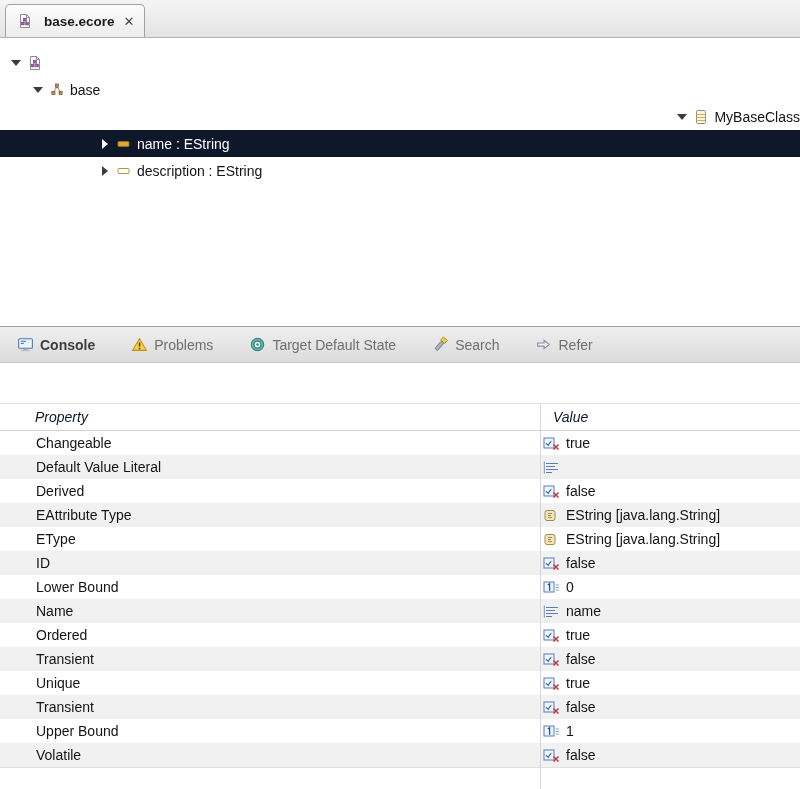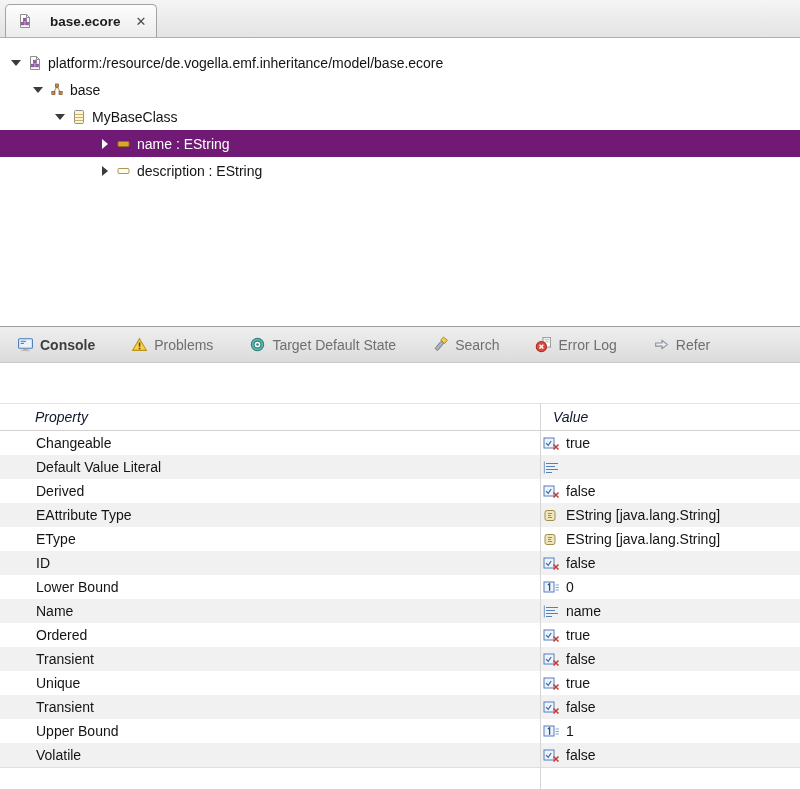--- a/index.html
+++ b/index.html
@@ -3,31 +3,31 @@
 <meta charset="utf-8">
 <title>base.ecore</title>
 <style>
   * { margin:0; padding:0; box-sizing:border-box; }
   html,body { width:800px; height:789px; }
   body { font-family:"Liberation Sans","DejaVu Sans",sans-serif; font-size:14px; color:#141414; background:#fff; overflow:hidden; }
   .app { width:800px; height:789px; display:flex; flex-direction:column; overflow:hidden; background:#fff; }
 
   
   .editor-tabbar { height:38px; flex:none; background:linear-gradient(#f5f5f5,#e3e3e3); border-bottom:1px solid #b0b0b0; position:relative; }
-  .editor-tab { position:absolute; left:5px; top:4px; bottom:0; display:flex; align-items:center; gap:12px; padding:0 10px 0 8px;
+  .editor-tab { position:absolute; left:5px; top:4px; bottom:0; display:flex; align-items:center; gap:6px; padding:0 10px 0 8px;
                 background:linear-gradient(#fdfdfd,#ececec); border:1px solid #a2a2a2; border-bottom:none; border-radius:5px 5px 0 0; }
   .tab-label { font-weight:bold; font-size:13.5px; color:#1b1b1b; }
   .tab-close { color:#4a4a4a; font-size:13px; font-weight:bold; margin-left:3px; cursor:default; }
 
   
   .tree { height:288px; flex:none; background:#fff; padding-top:11px; overflow:hidden; }
   .tree-item { height:27px; display:flex; align-items:center; white-space:nowrap; }
   .tree-item.lvl0 { padding-left:8px; }
   .tree-item.lvl1 { padding-left:30px; }
-  .tree-item.lvl2 { padding-left:52px; }
+  .tree-item.lvl2 { padding-left:52px;justify-content:flex-end; }
   .tree-item.lvl3 { padding-left:97px; }
   .twisty { width:16px; flex:none; display:flex; align-items:center; justify-content:center; }
   .twisty.open::before { content:""; border-left:5px solid transparent; border-right:5px solid transparent; border-top:6px solid #3c3c3c; }
   .twisty.closed::before { content:""; border-top:5px solid transparent; border-bottom:5px solid transparent; border-left:6px solid #3c3c3c; }
   .tree-item.selected { color:#fff; }
   .tree-item.selected .twisty.closed::before { border-left-color:#fff; }
   .ticon { width:17px; height:16px; margin:0 5px 0 2px; flex:none; display:flex; align-items:center; justify-content:center; }
   .tlabel { font-size:14px; }
 
   
@@ -80,21 +80,20 @@
         <span class="ticon">
           <svg width="16" height="16" viewBox="0 0 16 16">
             <path d="M3.5 1.5h6l3 3v10h-9z" fill="#ffffff" stroke="#8d8d8d"></path>
             <path d="M9.5 1.5v3h3" fill="none" stroke="#8d8d8d"></path>
             <path d="M7.9 7.8 L6 9.2 M8.1 7.8 L10 9.2" stroke="#6e3f85" stroke-width="0.7"></path>
             <rect x="6.6" y="5.2" width="2.7" height="2.7" fill="#9a63b0" stroke="#6e3f85" stroke-width="0.6"></rect>
             <rect x="4.5" y="9.2" width="2.7" height="2.7" fill="#9a63b0" stroke="#6e3f85" stroke-width="0.6"></rect>
             <rect x="8.7" y="9.2" width="2.7" height="2.7" fill="#9a63b0" stroke="#6e3f85" stroke-width="0.6"></rect>
           </svg>
         </span>
-        <span class="tlabel">platform:/resource/de.vogella.emf.inheritance/model/base.ecore</span>
       </div>
       <div class="tree-item lvl1">
         <span class="twisty open"></span>
         <span class="ticon">
           <svg width="16" height="16" viewBox="0 0 16 16">
             <path d="M8 4.6 L4.5 10.4 M8 4.6 L11.5 10.4" stroke="#7c5a34" stroke-width="0.8"></path>
             <rect x="6.4" y="2" width="3.2" height="3.2" fill="#c08a4e" stroke="#7c5a34" stroke-width="0.7"></rect>
             <rect x="2.8" y="9.4" width="3.2" height="3.2" fill="#c08a4e" stroke="#7c5a34" stroke-width="0.7"></rect>
             <rect x="10" y="9.4" width="3.2" height="3.2" fill="#c08a4e" stroke="#7c5a34" stroke-width="0.7"></rect>
           </svg>
@@ -106,21 +105,21 @@
         <span class="ticon">
           <svg width="16" height="16" viewBox="0 0 16 16">
             <rect x="3.5" y="1.5" width="9" height="13" rx="1" fill="#fdf5cd" stroke="#8f8f8f"></rect>
             <line x1="3.5" y1="5.5" x2="12.5" y2="5.5" stroke="#c9b267"></line>
             <line x1="3.5" y1="8.5" x2="12.5" y2="8.5" stroke="#c9b267"></line>
             <line x1="3.5" y1="11.5" x2="12.5" y2="11.5" stroke="#c9b267"></line>
           </svg>
         </span>
         <span class="tlabel">MyBaseClass</span>
       </div>
-      <div class="tree-item lvl3 selected" style="background: #701a75; text-align: right;">
+      <div class="tree-item lvl3 selected" style="background: #0f172a; text-align: right;">
         <span class="twisty closed"></span>
         <span class="ticon">
           <svg width="16" height="16" viewBox="0 0 16 16">
             <rect x="2" y="5.5" width="11" height="5" rx="1" fill="#d9a62e" stroke="#97701c"></rect>
           </svg>
         </span>
         <span class="tlabel">name : EString</span>
       </div>
       <div class="tree-item lvl3">
         <span class="twisty closed"></span>
@@ -174,32 +173,20 @@
                 <rect x="5.6" y="0.8" width="4.8" height="4" fill="#f3cf49" stroke="#ab8c1e" stroke-width="0.8"></rect>
                 <rect x="6.4" y="4.8" width="3.2" height="9.5" rx="1.2" fill="#aab2bb" stroke="#6f7781" stroke-width="0.8"></rect>
               </g>
             </svg>
           </span>
           <span class="vlabel">Search</span>
         </div>
         <div class="view-tab">
           <span class="vicon">
             <svg width="17" height="17" viewBox="0 0 16 16">
-              <rect x="7.5" y="1.5" width="7" height="9" fill="#ffffff" stroke="#9a9a9a"></rect>
-              <line x1="9" y1="3.5" x2="13" y2="3.5" stroke="#b9b9b9"></line>
-              <line x1="9" y1="5.5" x2="13" y2="5.5" stroke="#b9b9b9"></line>
-              <circle cx="6" cy="10" r="4.8" fill="#de4a3d" stroke="#a82f24"></circle>
-              <path d="M4.2 8.2 L7.8 11.8 M7.8 8.2 L4.2 11.8" stroke="#ffffff" stroke-width="1.4"></path>
-            </svg>
-          </span>
-          <span class="vlabel">Error Log</span>
-        </div>
-        <div class="view-tab">
-          <span class="vicon">
-            <svg width="17" height="17" viewBox="0 0 16 16">
               <path d="M2.5 6.5 h6 v-2.5 l5 4 -5 4 v-2.5 h-6 z" fill="#eceff2" stroke="#8a9099"></path>
             </svg>
           </span>
           <span class="vlabel">Refer</span>
         </div>
       </div>
 
     <div class="props-area">
       <div class="props-gap"></div>
       <div class="props-header">

